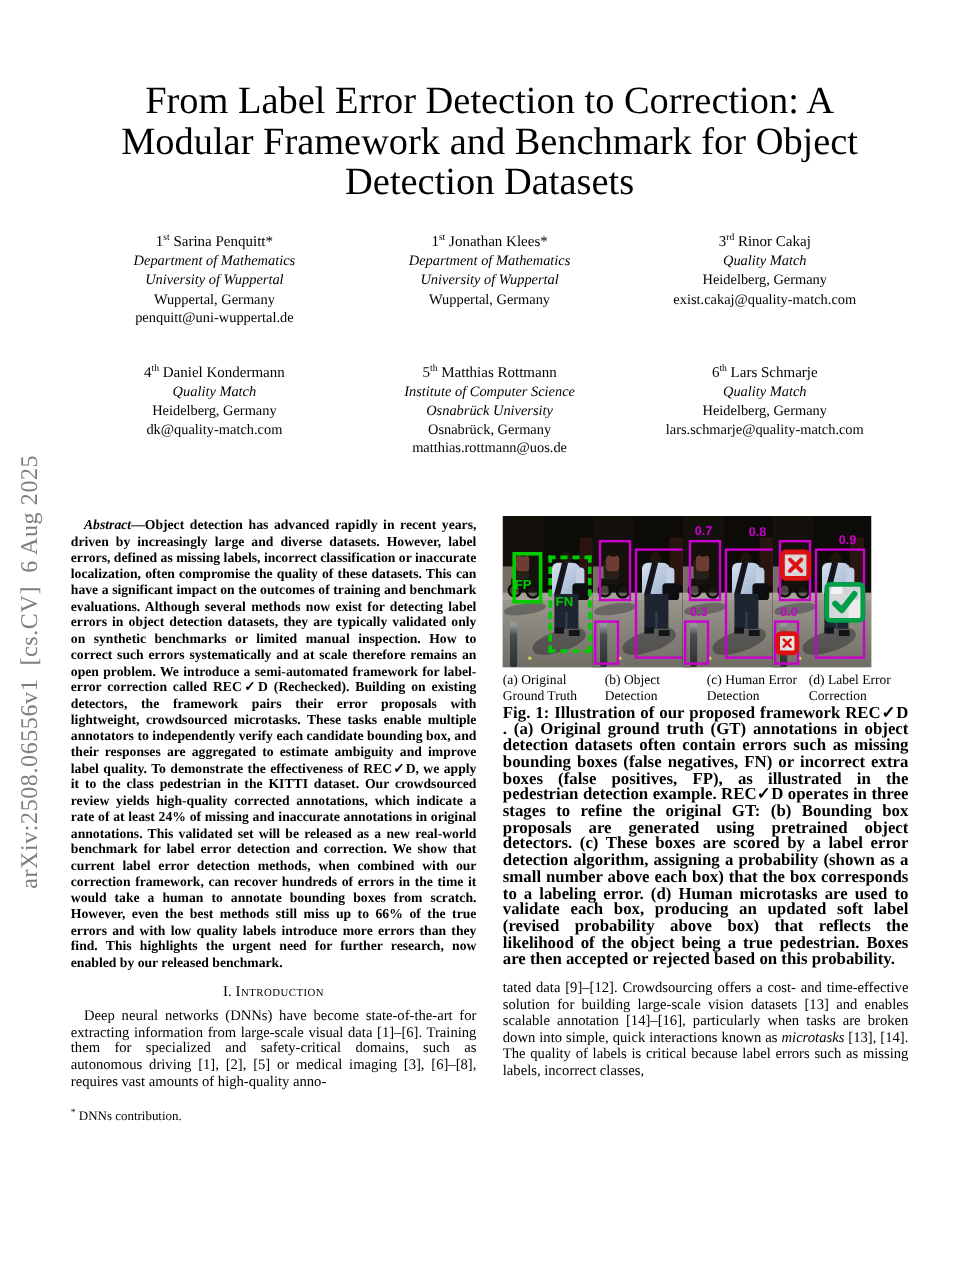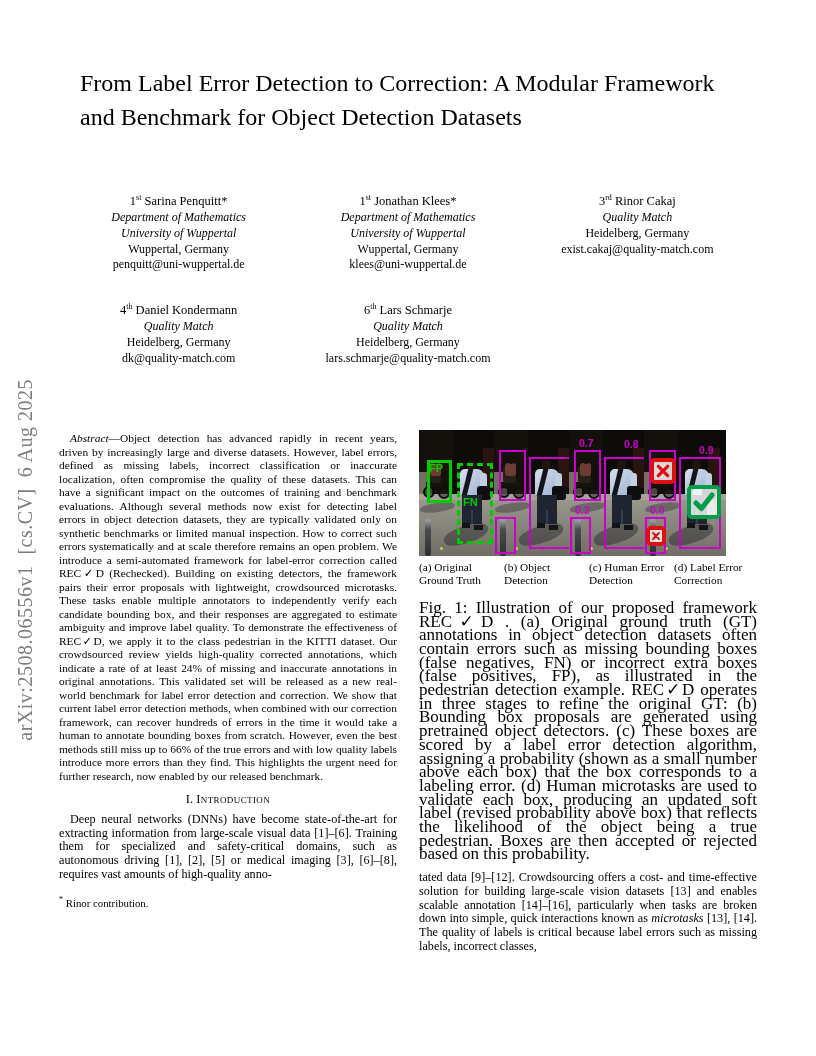--- a/index.html
+++ b/index.html
@@ -6,34 +6,34 @@
   .page{position:relative;width:816px;height:1056px;background:#ffffff;overflow:hidden;
         font-family:"Liberation Serif", serif;color:#000;}
 
   
   .banner{position:absolute;left:4px;top:280px;width:42px;height:560px;
           display:flex;align-items:center;justify-content:center;}
   .banner span{writing-mode:vertical-rl;transform:rotate(180deg);
                font-size:20px;color:#7e7e7e;white-space:pre;letter-spacing:.5px;}
 
   
-  .title{position:absolute;top:66px;left:80px;width:656px;
-         font-size:24px;line-height:34px;}
+  .title{position:absolute;top:66px;left:80px;width:656px;text-align:center;
+         font-size:32px;line-height:34px;}
   .authors{position:absolute;top:190px;left:68px;width:680px;
            display:grid;grid-template-columns:1fr 1fr 1fr;row-gap:26px;column-gap:8px;}
   .author{text-align:center;font-size:12px;line-height:15.8px;}
   .author .name{font-size:12.5px;}
   .author sup{font-size:8px;}
   .author .aff{font-style:italic;}
 
   
   .col-left{position:absolute;left:59px;top:432px;width:338px;}
   .col-right{position:absolute;left:419px;top:430px;width:338px;}
 
-  .abstract{font-weight:normal;font-size:11.4px;line-height:13.5px;text-align:justify;
+  .abstract{font-weight:bold;font-size:11.4px;line-height:13.5px;text-align:justify;
             text-indent:11px;}
   .abstract .lead{font-style:italic;}
 
   .sec-head{text-align:center;font-size:12.4px;margin-top:9px;margin-bottom:6px;}
   .sec-head .sc{font-variant:small-caps;letter-spacing:.4px;}
 
   .para{font-size:12.2px;line-height:13.7px;text-align:justify;}
   .indent{text-indent:11px;}
   .footnote{font-size:10.8px;margin-top:13px;}
   .footnote sup{font-size:8px;}
@@ -80,21 +80,21 @@
   .boxlabel{position:absolute;font-family:"Liberation Sans",sans-serif;font-weight:bold;
             font-size:11px;}
   .score{position:absolute;font-family:"Liberation Sans",sans-serif;font-weight:bold;
          font-size:10.5px;line-height:10px;}
   .badge{position:absolute;display:flex;align-items:center;justify-content:center;
          background:rgba(255,255,255,.82);border-radius:5px;box-sizing:border-box;}
   .badge svg{display:block;}
 
   .subcaps{display:flex;gap:3px;margin-top:5px;}
   .subcap{width:82px;text-align:left;font-size:11.3px;line-height:13.4px;white-space:nowrap;}
-  .figcaption{margin-top:13px;font-size:17px;line-height:13.7px;text-align:justify;}
+  .figcaption{font-size:14px;line-height:13.7px;text-align:justify;font-weight:bold;}
   .body-right{margin-top:10px;}
 </style>
 </head>
 <body>
 
 <div class="page">
 
   <div class="banner">
     <span>arXiv:2508.06556v1  [cs.CV]  6 Aug 2025</span>
   </div>
@@ -107,54 +107,60 @@
         <div class="aff">Department of Mathematics</div>
         <div class="aff">University of Wuppertal</div>
         <div>Wuppertal, Germany</div>
         <div>penquitt@uni-wuppertal.de</div>
       </div>
       <div class="author">
         <div class="name"><span>1</span><sup>st</sup><span> Jonathan Klees*</span></div>
         <div class="aff">Department of Mathematics</div>
         <div class="aff">University of Wuppertal</div>
         <div>Wuppertal, Germany</div>
-        <div>klees@uni-wuppertal.de</div>
       </div>
       <div class="author">
         <div class="name"><span>3</span><sup>rd</sup><span> Rinor Cakaj</span></div>
         <div class="aff">Quality Match</div>
         <div>Heidelberg, Germany</div>
         <div>exist.cakaj@quality-match.com</div>
       </div>
       <div class="author">
         <div class="name"><span>4</span><sup>th</sup><span> Daniel Kondermann</span></div>
         <div class="aff">Quality Match</div>
         <div>Heidelberg, Germany</div>
         <div>dk@quality-match.com</div>
       </div>
       <div class="author">
+        <div class="name"><span>5</span><sup>th</sup><span> Matthias Rottmann</span></div>
+        <div class="aff">Institute of Computer Science</div>
+        <div class="aff">Osnabrück University</div>
+        <div>Osnabrück, Germany</div>
+        <div>matthias.rottmann@uos.de</div>
+      </div>
+      <div class="author">
         <div class="name"><span>6</span><sup>th</sup><span> Lars Schmarje</span></div>
         <div class="aff">Quality Match</div>
         <div>Heidelberg, Germany</div>
         <div>lars.schmarje@quality-match.com</div>
       </div>
     </div>
 
   <div class="col-left">
     <div class="abstract"><span class="lead">Abstract</span><span>—Object detection has advanced rapidly in recent years, driven by increasingly large and diverse datasets. However, label errors, defined as missing labels, incorrect classification or inaccurate localization, often compromise the quality of these datasets. This can have a significant impact on the outcomes of training and benchmark evaluations. Although several methods now exist for detecting label errors in object detection datasets, they are typically validated only on synthetic benchmarks or limited manual inspection. How to correct such errors systematically and at scale therefore remains an open problem. We introduce a semi-automated framework for label-error correction called REC✓D (Rechecked). Building on existing detectors, the framework pairs their error proposals with lightweight, crowdsourced microtasks. These tasks enable multiple annotators to independently verify each candidate bounding box, and their responses are aggregated to estimate ambiguity and improve label quality. To demonstrate the effectiveness of REC✓D, we apply it to the class pedestrian in the KITTI dataset. Our crowdsourced review yields high-quality corrected annotations, which indicate a rate of at least 24% of missing and inaccurate annotations in original annotations. This validated set will be released as a new real-world benchmark for label error detection and correction. We show that current label error detection methods, when combined with our correction framework, can recover hundreds of errors in the time it would take a human to annotate bounding boxes from scratch. However, even the best methods still miss up to 66% of the true errors and with low quality labels introduce more errors than they find. This highlights the urgent need for further research, now enabled by our released benchmark.</span></div>
 
     <div class="sec-head">
       <span>I.</span>
       <span class="sc">Introduction</span>
     </div>
 
     <div class="para indent">Deep neural networks (DNNs) have become state-of-the-art for extracting information from large-scale visual data [1]–[6]. Training them for specialized and safety-critical domains, such as autonomous driving [1], [2], [5] or medical imaging [3], [6]–[8], requires vast amounts of high-quality anno-</div>
 
     <div class="footnote"><sup>*</sup>
-      <span>Rinor contribution.</span></div>
+      <span>DNNs contribution.</span></div>
   </div>
 
   <div class="col-right">
     <div class="panels" id="panels">
         <div class="panel">
           <div class="photo">
             <div class="bldg"></div>
             <div class="bldg-dark"></div>
             <div class="door"></div>
             <div class="wall"></div>
@@ -173,21 +179,21 @@
             <div class="ped-head"></div>
             <div class="ped-shirt"></div>
             <div class="ped-strap"></div>
             <div class="ped-arm"></div>
             <div class="ped-bag"></div>
             <div class="ped-pants"></div>
             <div class="ped-split"></div>
             <div class="ped-shoe1"></div>
             <div class="ped-shoe2"></div>
             <div class="bbox" style="left: 8px; top: 30px; width: 25px; height: 43px; border: 3px solid rgb(0, 204, 0);"></div>
-            <div class="boxlabel" style="left: 10px; top: 32px; color: rgb(0, 204, 0);">FP</div>
+            <div class="boxlabel" style="left: 10px; top: 52px; color: rgb(0, 204, 0);">FP</div>
             <div class="bbox" style="left: 38px; top: 33px; width: 36px; height: 81px; border: 3px dashed rgb(0, 204, 0);"></div>
             <div class="boxlabel" style="left: 44px; top: 66px; color: rgb(0, 204, 0);">FN</div>
           </div>
         </div>
         <div class="panel">
           <div class="photo">
             <div class="bldg"></div>
             <div class="bldg-dark"></div>
             <div class="door"></div>
             <div class="wall"></div>

